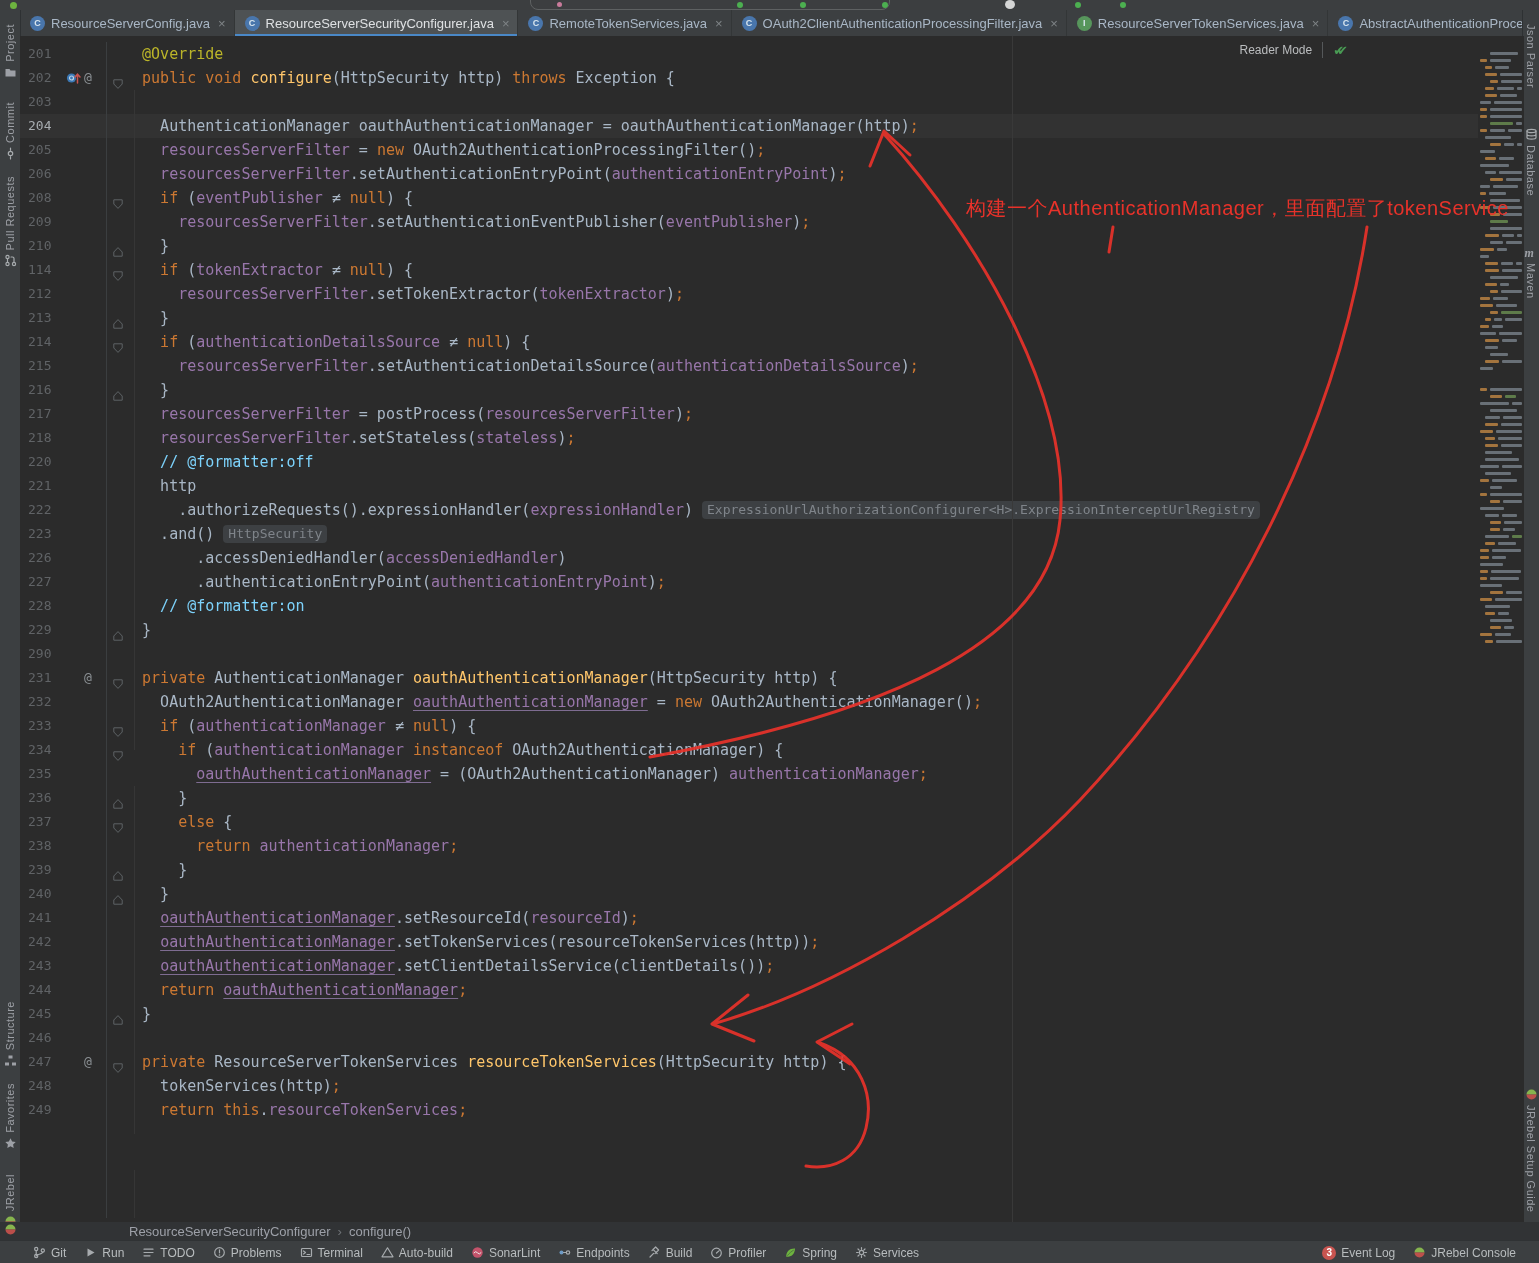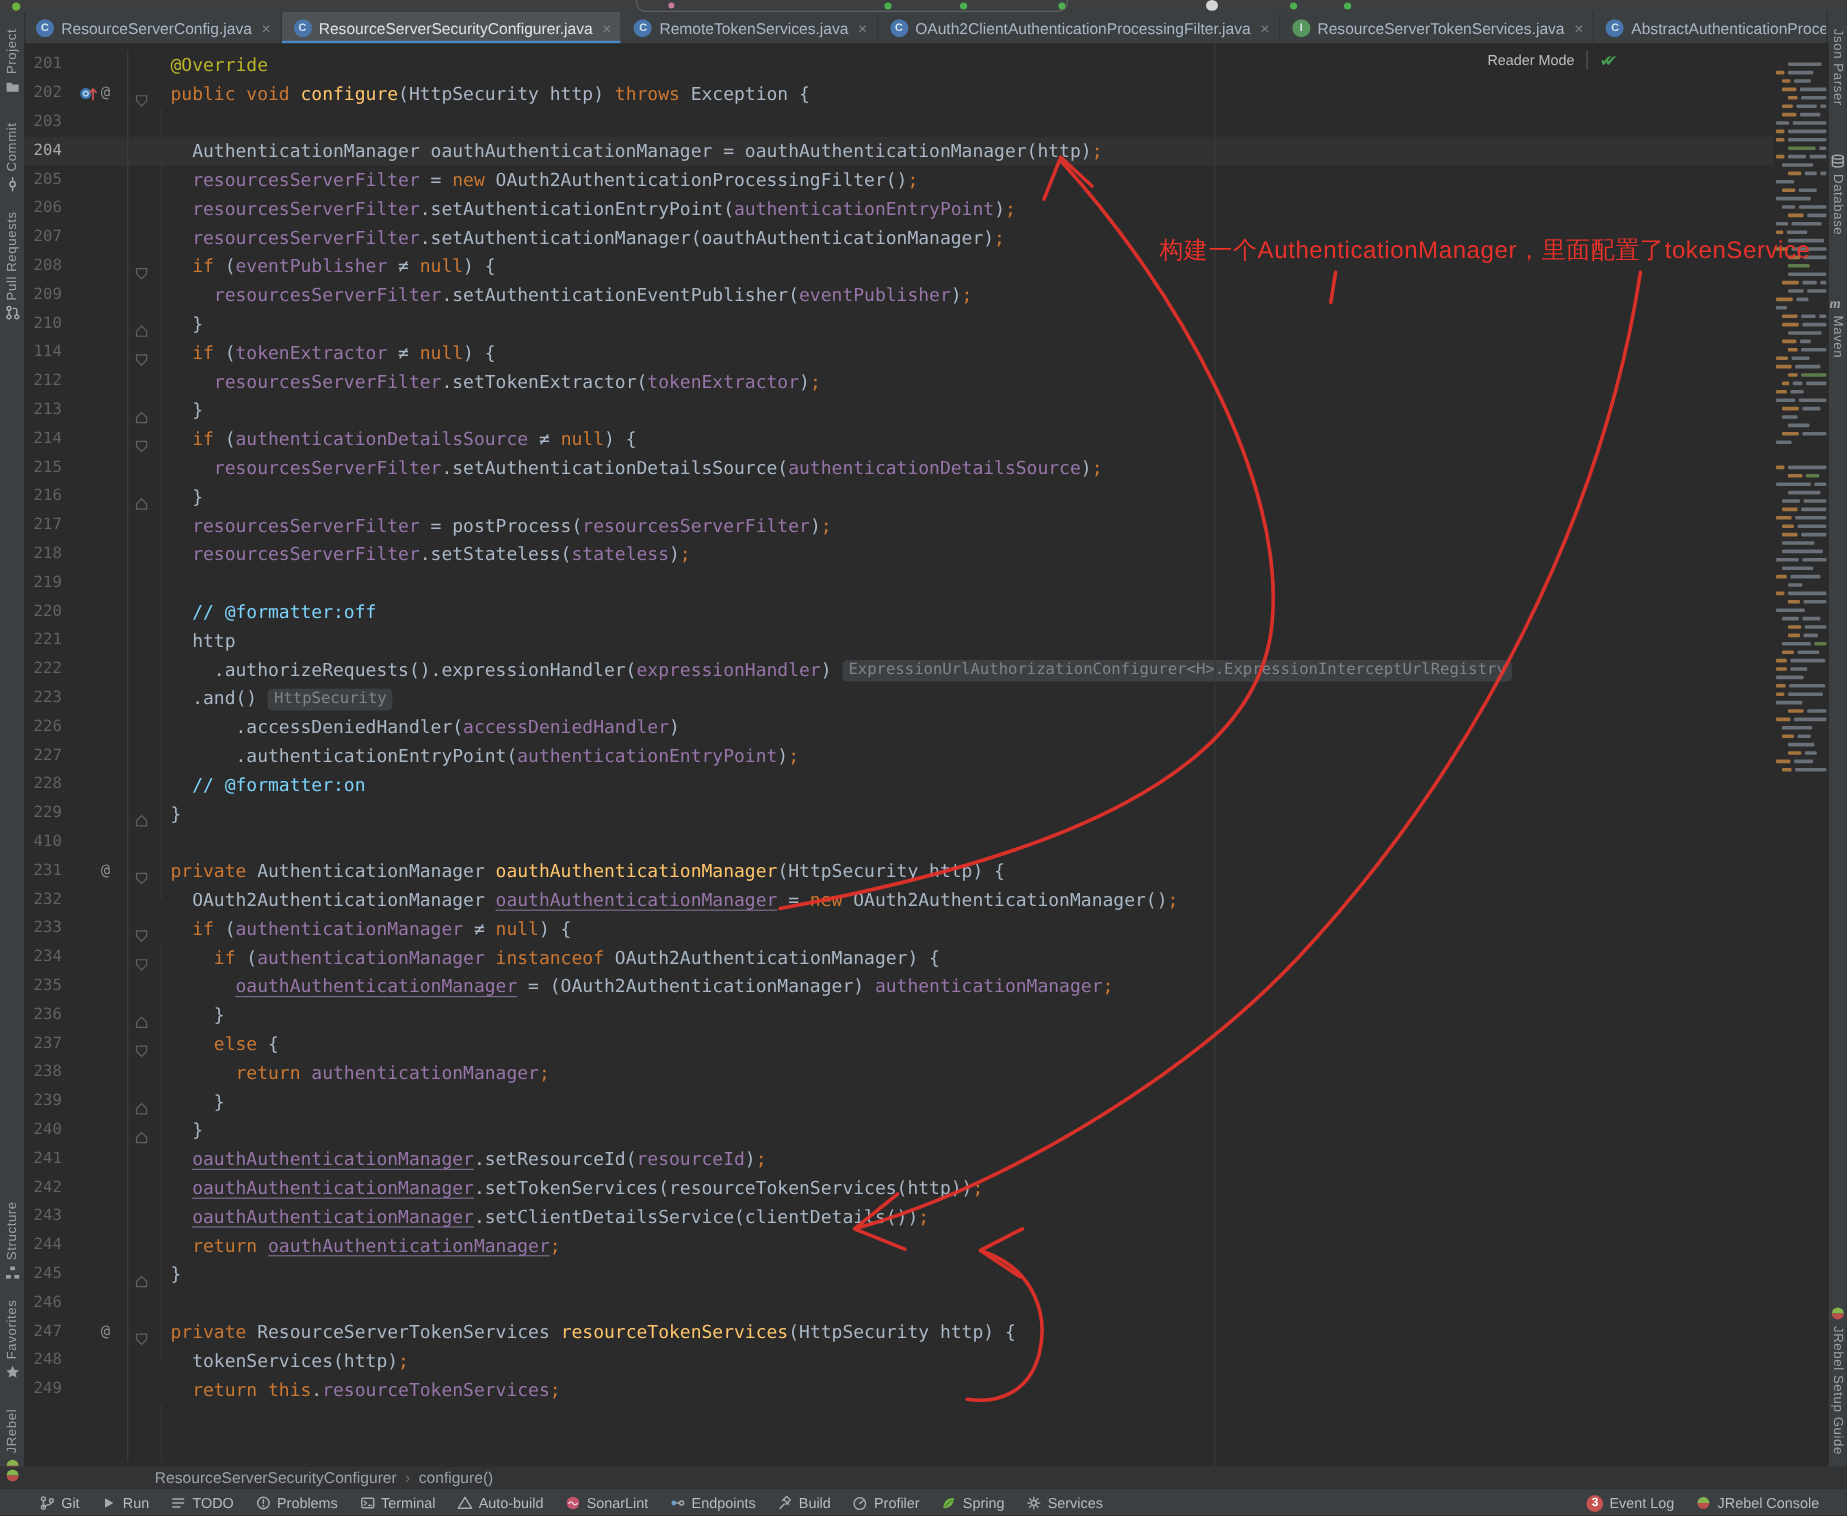--- a/index.html
+++ b/index.html
@@ -267,26 +267,20 @@
           <span class="fz"></span>
           <pre class="code"><span class="t-f">    resourcesServerFilter</span><span class="t-p"> = </span><span class="t-k">new</span><span class="t-p"> OAuth2AuthenticationProcessingFilter()</span><span class="t-x">;</span></pre>
         </div>
         <div class="row">
           <span class="ln">206</span>
           <span class="gz"></span>
           <span class="fz"></span>
           <pre class="code"><span class="t-f">    resourcesServerFilter</span><span class="t-p">.setAuthenticationEntryPoint(</span><span class="t-f">authenticationEntryPoint</span><span class="t-p">)</span><span class="t-x">;</span></pre>
         </div>
         <div class="row">
-          <span class="ln">207</span>
-          <span class="gz"></span>
-          <span class="fz"></span>
-          <pre class="code"><span class="t-f">    resourcesServerFilter</span><span class="t-p">.setAuthenticationManager(oauthAuthenticationManager)</span><span class="t-x">;</span></pre>
-        </div>
-        <div class="row">
           <span class="ln">208</span>
           <span class="gz"></span>
           <span class="fz">
             <span style="position: absolute; left: 2px; top: 6px;">
               <svg width="12" height="12" viewBox="0 0 12 12" fill="none" stroke="#5E6366" stroke-width="1">
                 <path d="M1.8 1.8 H10.2 V6 L6 10.4 L1.8 6 Z"></path>
               </svg>
             </span>
           </span>
           <pre class="code"><span class="t-k">    if</span><span class="t-p"> (</span><span class="t-f">eventPublisher</span><span class="t-p"> ≠ </span><span class="t-k">null</span><span class="t-p">) {</span></pre>
@@ -375,26 +369,20 @@
           <span class="fz"></span>
           <pre class="code"><span class="t-f">    resourcesServerFilter</span><span class="t-p"> = postProcess(</span><span class="t-f">resourcesServerFilter</span><span class="t-p">)</span><span class="t-x">;</span></pre>
         </div>
         <div class="row">
           <span class="ln">218</span>
           <span class="gz"></span>
           <span class="fz"></span>
           <pre class="code"><span class="t-f">    resourcesServerFilter</span><span class="t-p">.setStateless(</span><span class="t-f">stateless</span><span class="t-p">)</span><span class="t-x">;</span></pre>
         </div>
         <div class="row">
-          <span class="ln">219</span>
-          <span class="gz"></span>
-          <span class="fz"></span>
-          <pre class="code"></pre>
-        </div>
-        <div class="row">
           <span class="ln">220</span>
           <span class="gz"></span>
           <span class="fz"></span>
           <pre class="code"><span class="t-c">    // @formatter:off</span></pre>
         </div>
         <div class="row">
           <span class="ln">221</span>
           <span class="gz"></span>
           <span class="fz"></span>
           <pre class="code"><span class="t-p">    http</span></pre>
@@ -435,21 +423,21 @@
           <span class="fz">
             <span style="position: absolute; left: 2px; top: 6px;">
               <svg width="12" height="12" viewBox="0 0 12 12" fill="none" stroke="#5E6366" stroke-width="1">
                 <path d="M1.8 10.2 H10.2 V6 L6 1.6 L1.8 6 Z"></path>
               </svg>
             </span>
           </span>
           <pre class="code"><span class="t-p">  }</span></pre>
         </div>
         <div class="row">
-          <span class="ln">410</span>
+          <span class="ln">290</span>
           <span class="gz"></span>
           <span class="fz"></span>
           <pre class="code"></pre>
         </div>
         <div class="row">
           <span class="ln">231</span>
           <span class="gz">
             <span class="atic">@</span>
           </span>
           <span class="fz">

